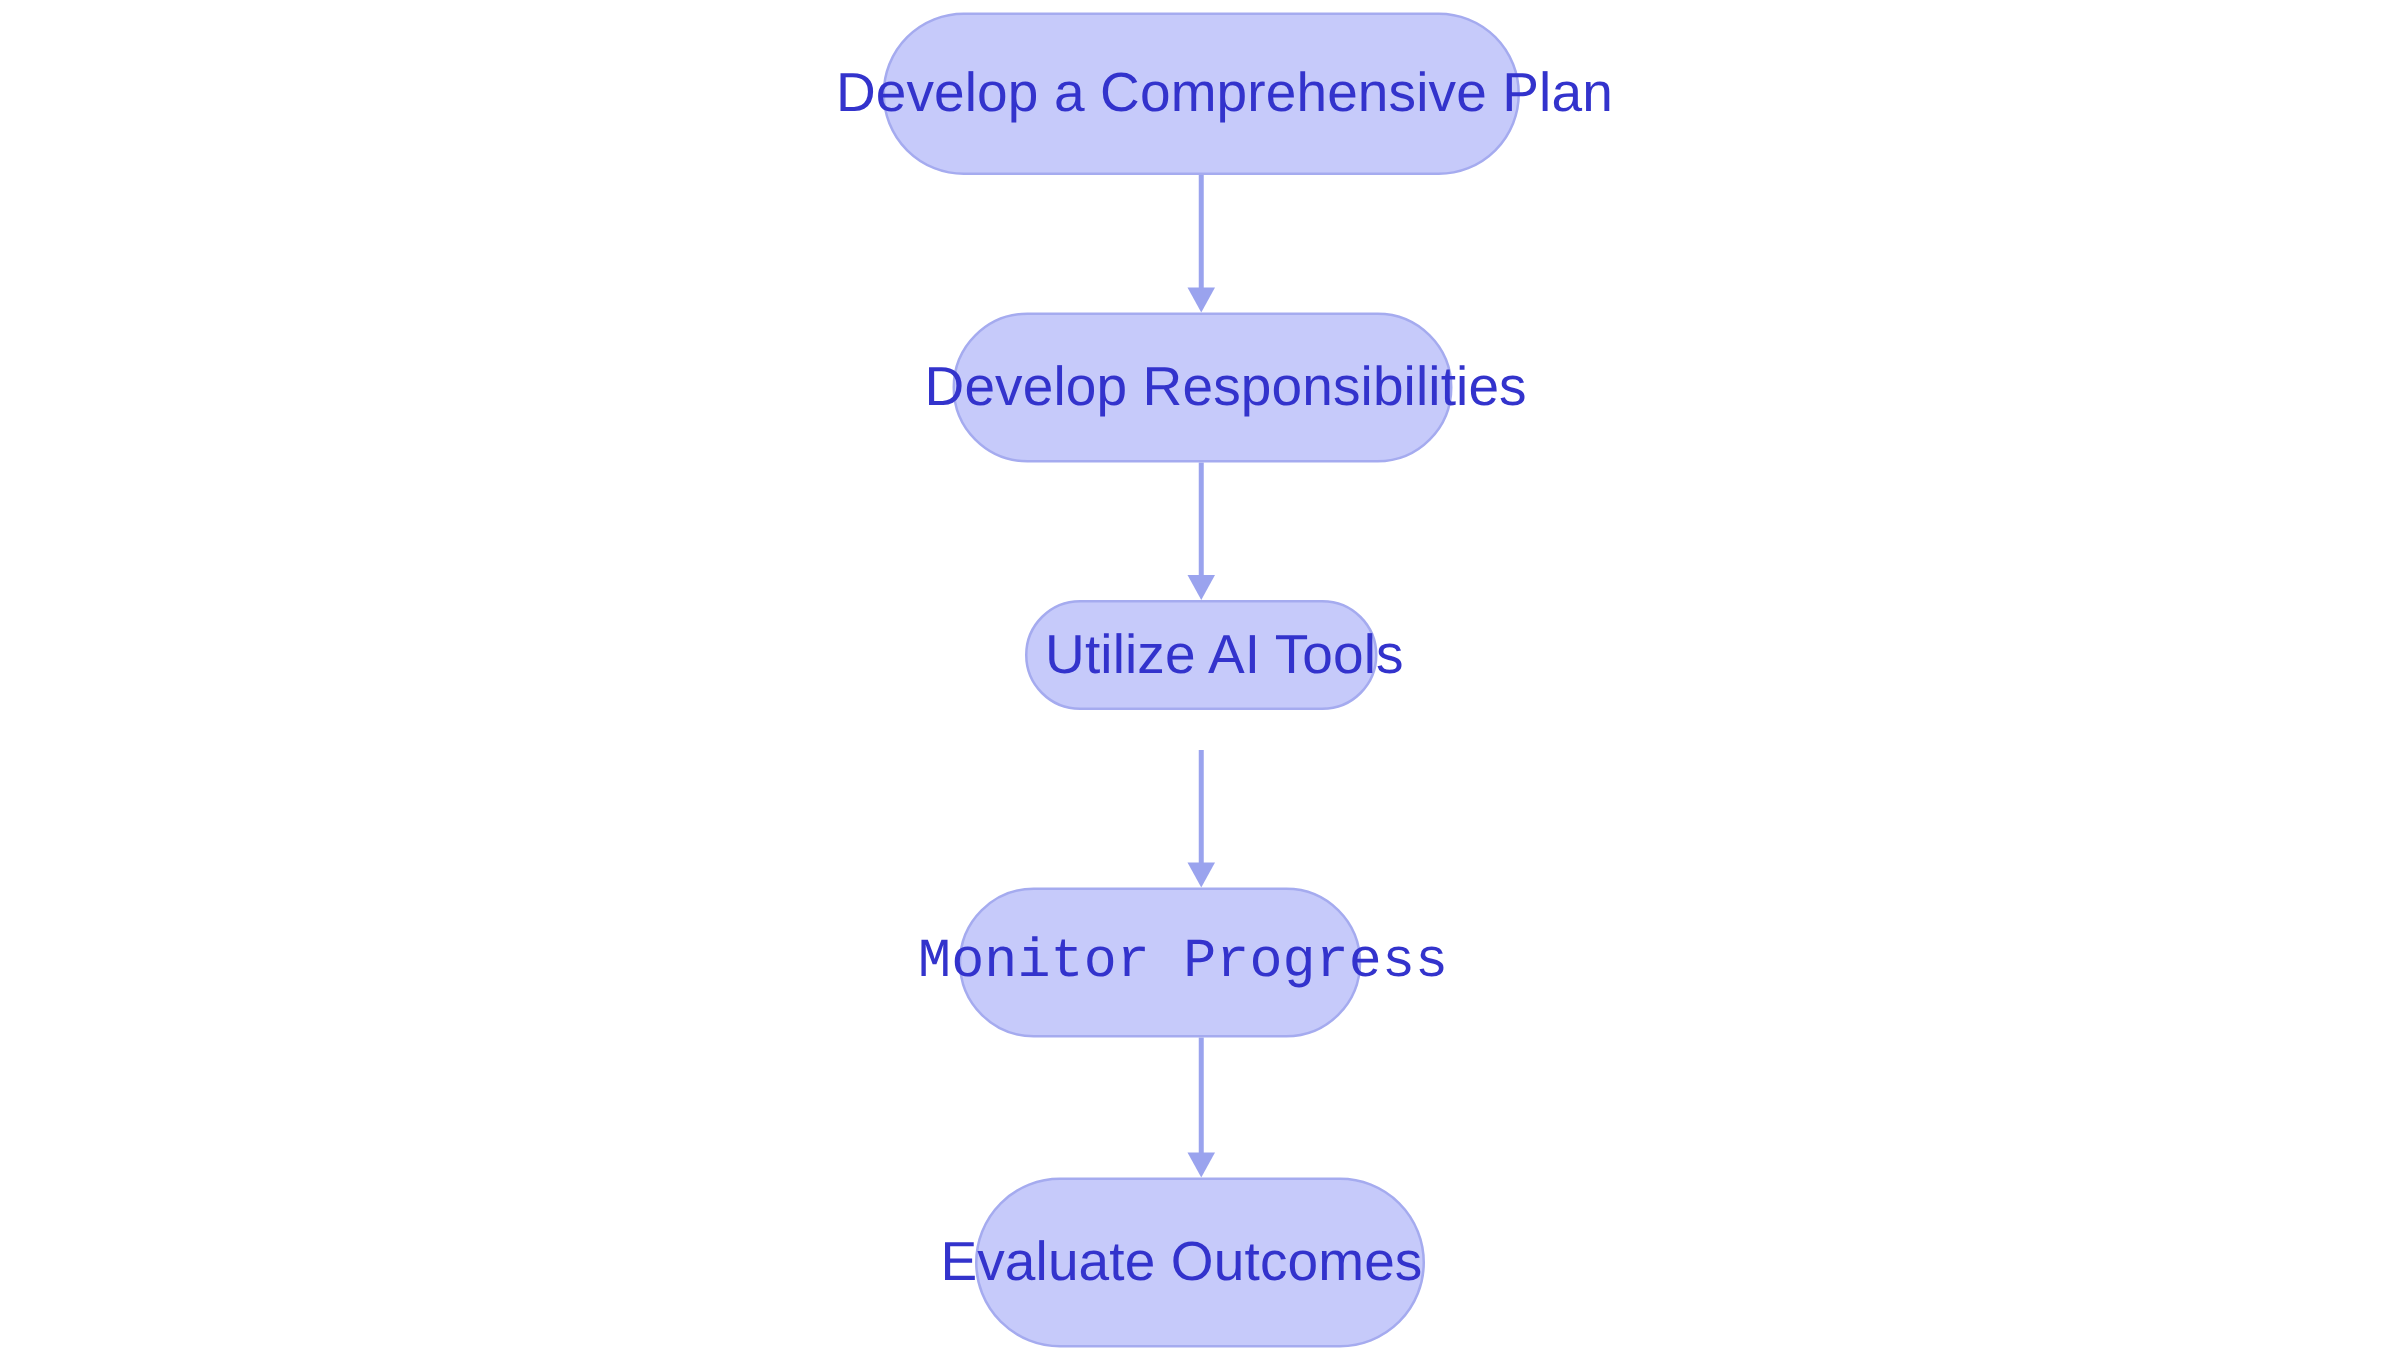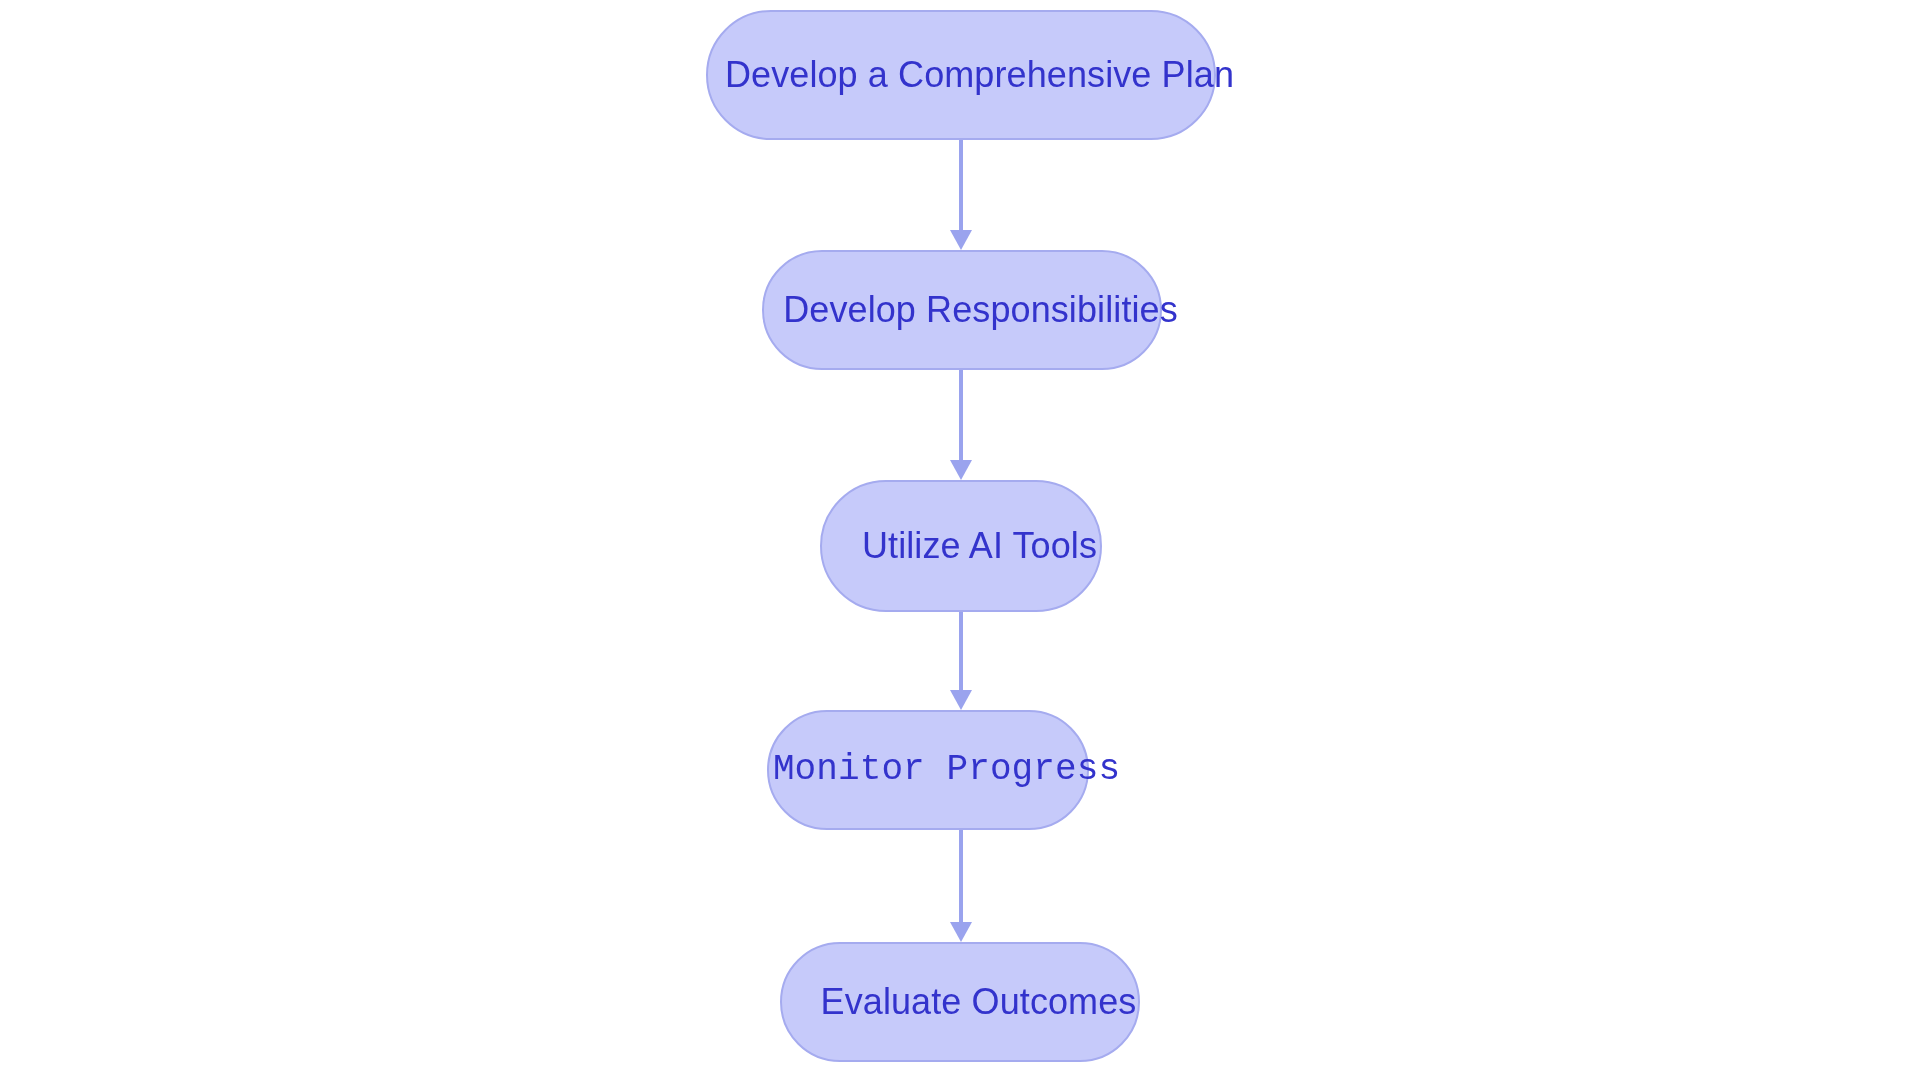--- a/index.html
+++ b/index.html
@@ -38,32 +38,32 @@
     font-weight: 400;
     letter-spacing: 0.1px;
     line-height: 1;
     white-space: nowrap;
     user-select: none;
   }
 
   .node-label {
     display: block;
     color: #3333cc;
-    font-size: 36px;
+    font-size: 44px;
     line-height: 1;
     white-space: nowrap;
     padding-left: 37px;
   }
 
   
   #node-0 { left: 706px;  top: 10px;  width: 510px; height: 130px; }
   #node-1 { left: 762px;  top: 250px; width: 400px; height: 120px; }
-  #node-2 { left: 820px;  top: 480px; width: 282px; height: 132px; }
+  #node-2 { left: 820px;  top: 480px; width: 282px; height: 88px; }
   #node-3 { left: 767px;  top: 710px; width: 322px; height: 120px; font-family: Liberation Mono, monospace; }
-  #node-4 { left: 780px;  top: 942px; width: 360px; height: 120px; }
+  #node-4 { left: 780px;  top: 942px; width: 360px; height: 136px; justify-content: flex-end; }
 
   
   .connector {
     position: absolute;
     left: 0;
     top: 0;
     width: 1920px;
     height: 1083px;
     pointer-events: none;
     overflow: visible;

